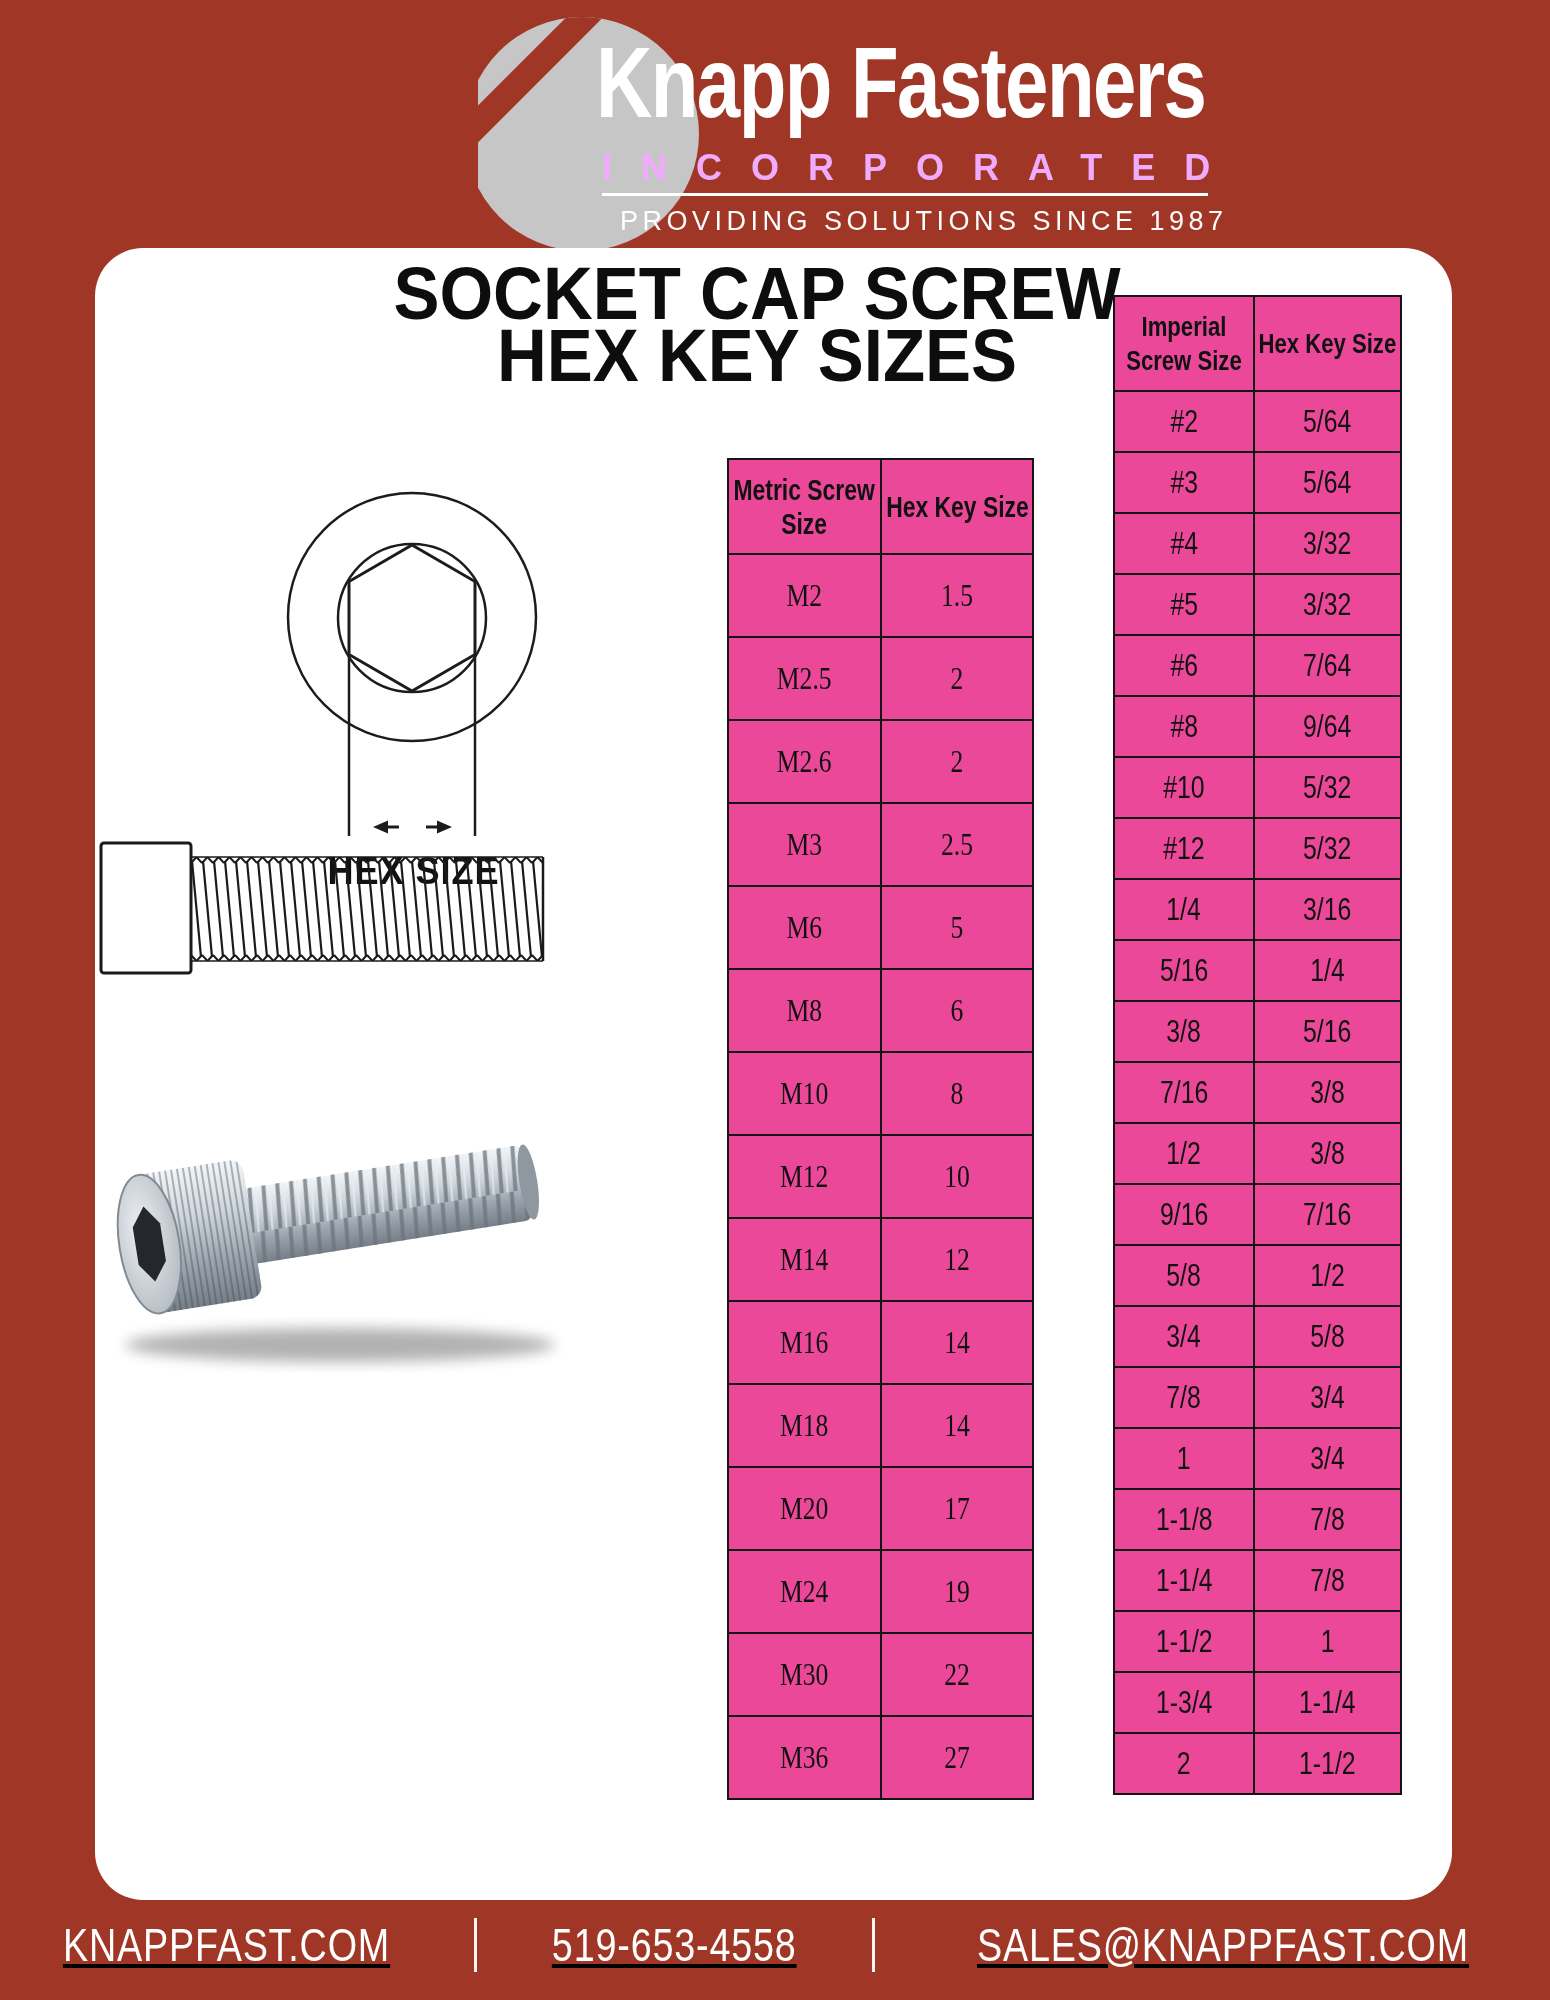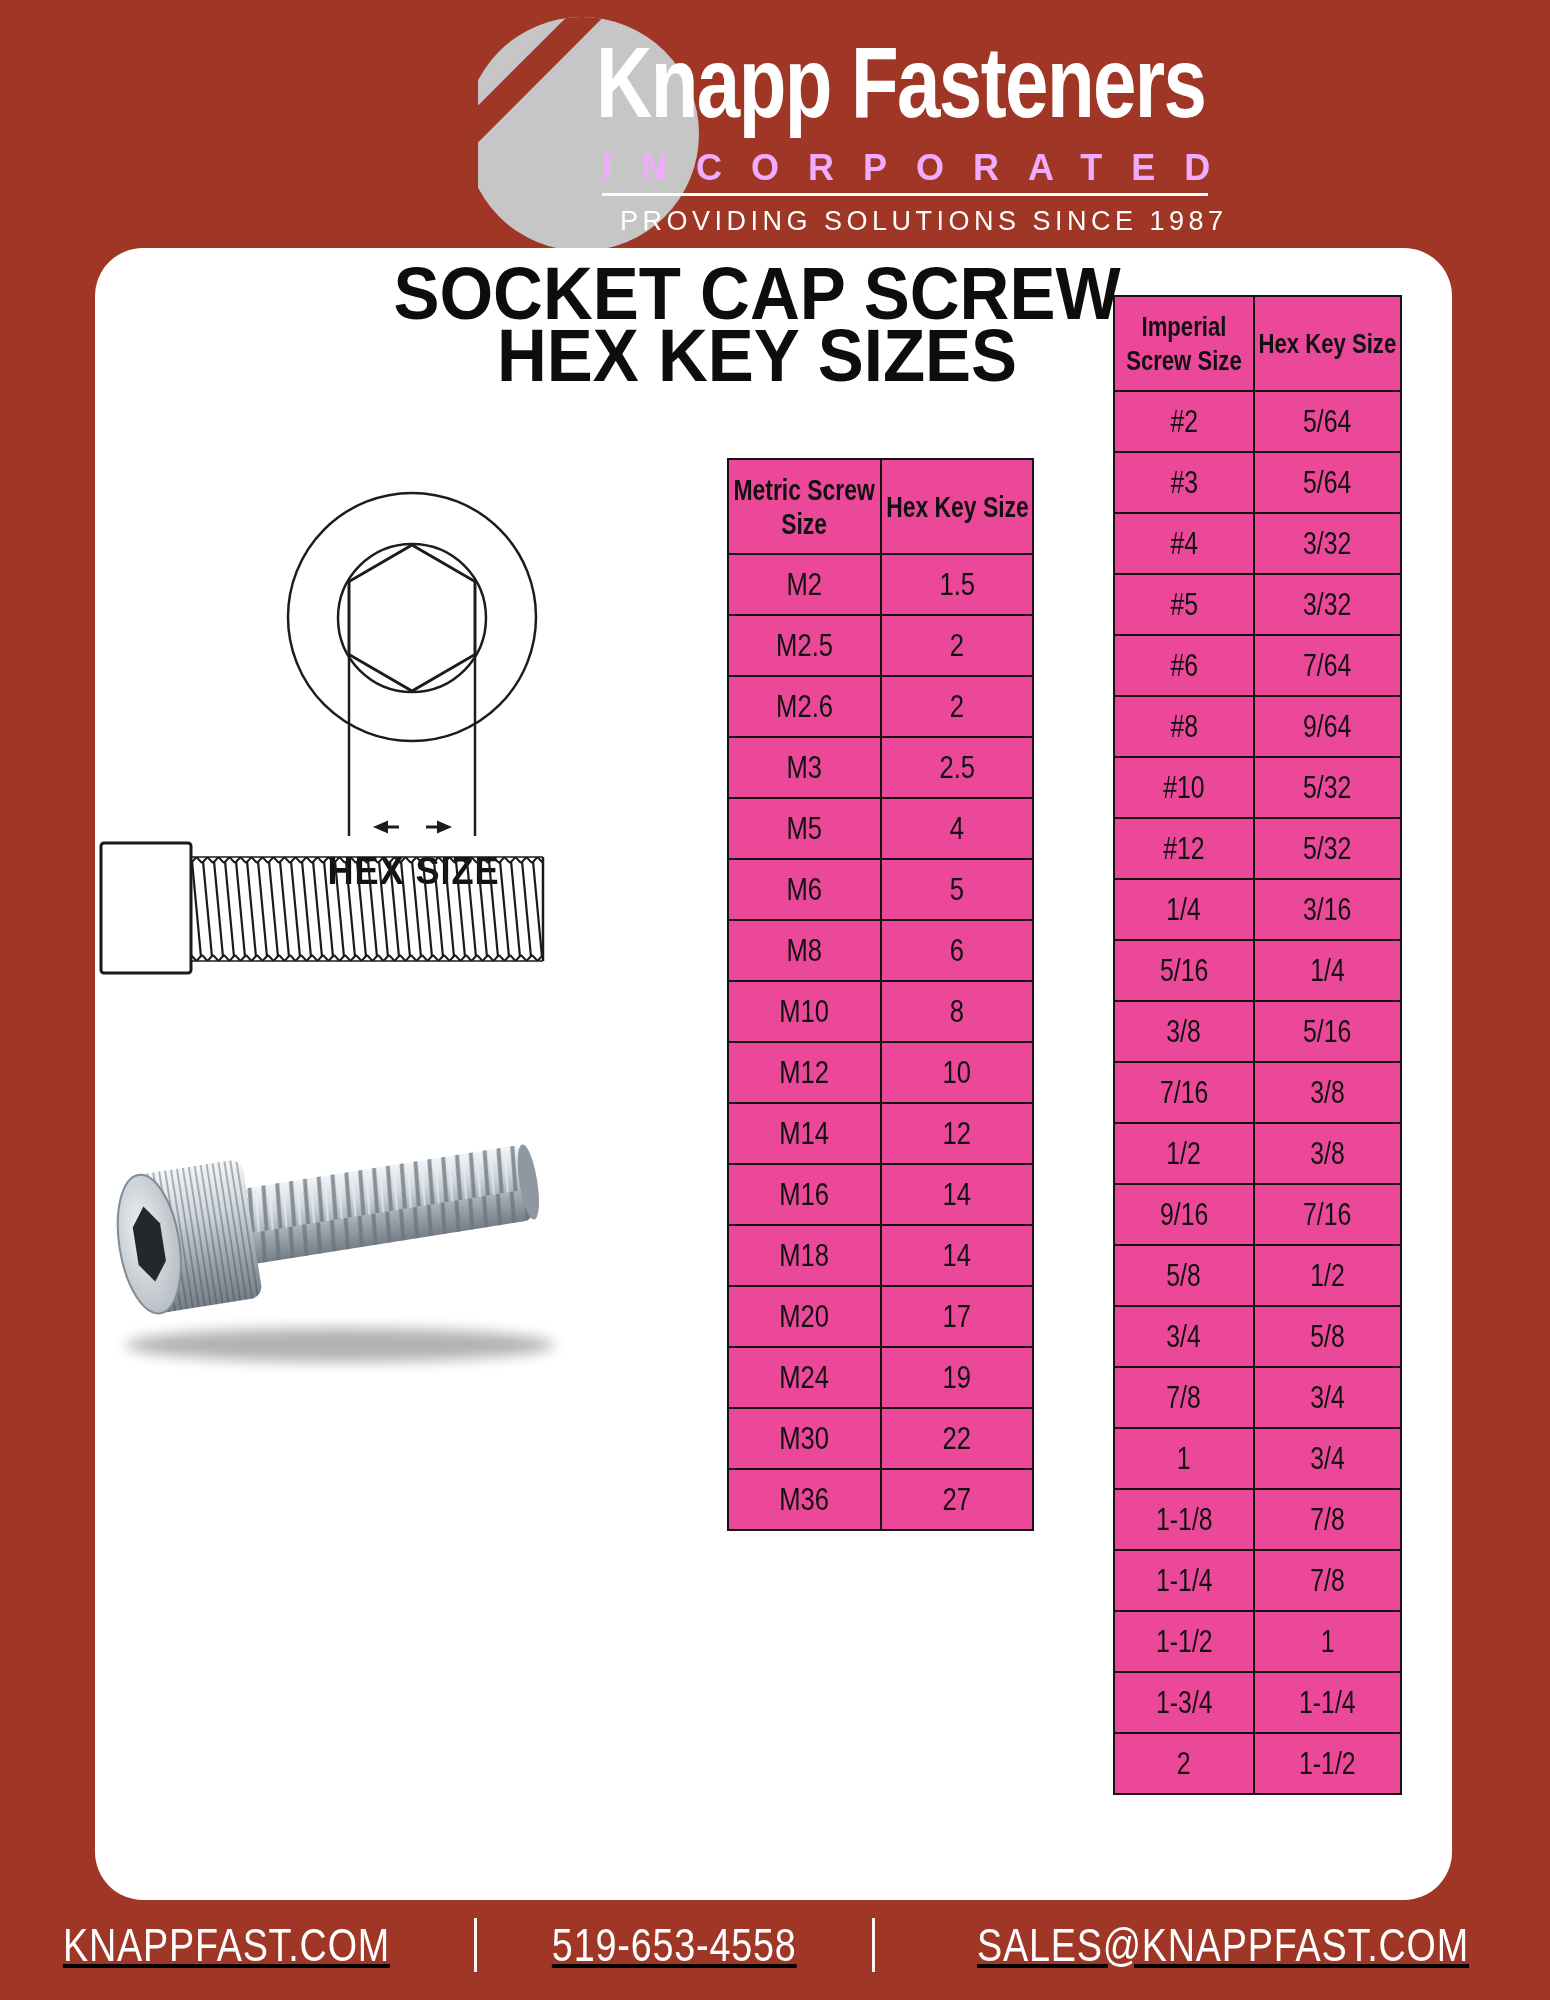--- a/index.html
+++ b/index.html
@@ -56,21 +56,21 @@
   .imperial-pos { left:1113px; top:295px; }
   table { border-collapse:collapse; background:#ec4899; table-layout:fixed; color:#111; }
   table, th, td { border:2.5px solid #141414; }
   th { font-weight:700; height:95px; text-align:center; vertical-align:middle; }
   td { font-weight:400; text-align:center; vertical-align:middle; }
   th .cx { display:block; width:126%; margin-left:-13%; transform:scaleX(0.79); transform-origin:center; text-align:center; line-height:34px; }
   td .cx { display:inline-block; transform:scaleX(0.8); transform-origin:center; white-space:nowrap; }
   .metric-pos table { width:307px; }
   .metric-pos th { font-size:29px; }
   .metric-pos col.c1 { width:153px; }
-  .metric-pos td { height:61px; font-size:32px; }
+  .metric-pos td { height:83px; font-size:32px;font-family:Liberation Serif, serif; }
   .imperial-pos table { width:289px; }
   .imperial-pos th { font-size:28px; }
   .imperial-pos col.c1 { width:140px; }
   .imperial-pos td { height:61px; font-size:31px; }
   
   .footer {
     position:absolute; left:0; top:1912px; width:1550px; height:66px;
     display:flex; align-items:center; justify-content:center; gap:48px;text-decoration:underline;
   }
   .footer-item {
@@ -199,24 +199,20 @@
           </tr>
           <tr>
             <td><span class="cx">M2.6</span></td>
             <td><span class="cx">2</span></td>
           </tr>
           <tr>
             <td><span class="cx">M3</span></td>
             <td><span class="cx">2.5</span></td>
           </tr>
           <tr>
-            <td><span class="cx">M5</span></td>
-            <td><span class="cx">4</span></td>
-          </tr>
-          <tr>
             <td><span class="cx">M6</span></td>
             <td><span class="cx">5</span></td>
           </tr>
           <tr>
             <td><span class="cx">M8</span></td>
             <td><span class="cx">6</span></td>
           </tr>
           <tr>
             <td><span class="cx">M10</span></td>
             <td><span class="cx">8</span></td>

